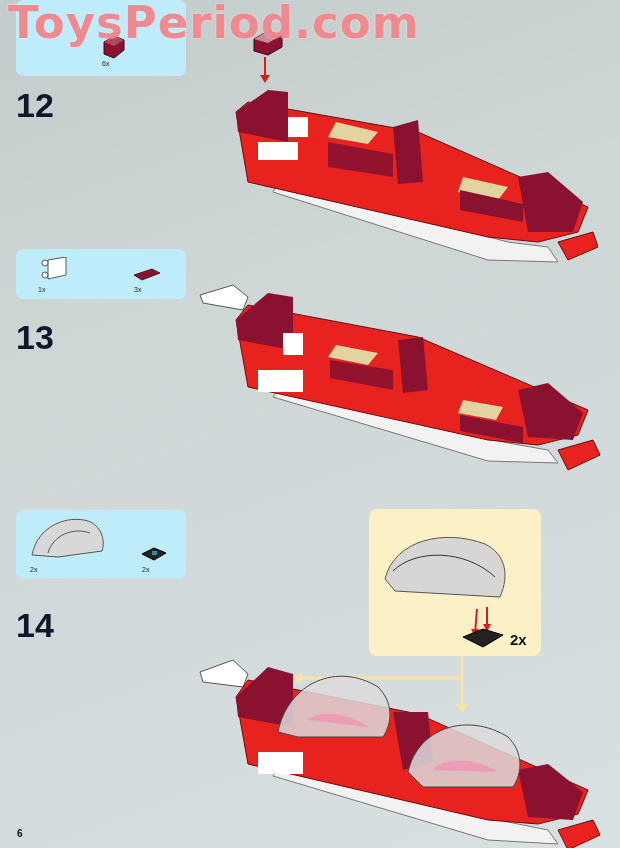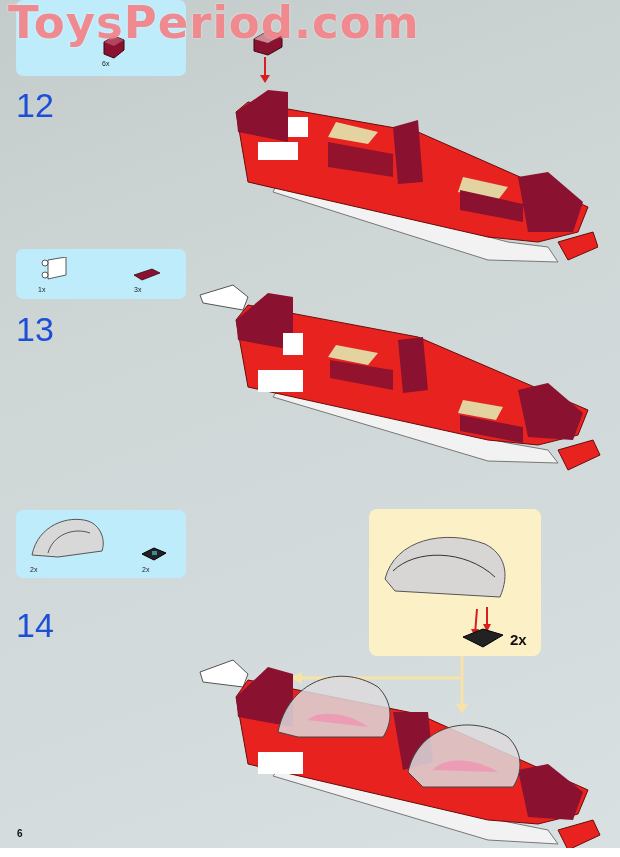--- a/index.html
+++ b/index.html
@@ -5,21 +5,21 @@
   html,body{margin:0;padding:0;}
   body{width:620px;height:857px;position:relative;overflow:hidden;
     background:linear-gradient(160deg,#c4cbcb 0%,#cfd6d6 35%,#d2d9da 60%,#d9e0e1 100%);
     font-family:"Liberation Sans",sans-serif;}
   .bottom-strip{position:absolute;left:0;top:848px;width:620px;height:9px;background:#ffffff;}
   .watermark{position:absolute;left:8px;top:-4px;font-family:"DejaVu Sans",sans-serif;font-weight:bold;
     font-size:45px;letter-spacing:1px;color:rgba(240,120,125,0.85);
     text-shadow:0 0 2px rgba(255,255,255,0.7);z-index:10;white-space:nowrap;}
   .parts-box{position:absolute;background:#bfecfb;border-radius:7px;}
   .parts-box .qty{position:absolute;font-size:7px;color:#222;}
-  .step-num{position:absolute;left:16px;font-weight:normal;font-size:34px;color:#1d4ed8;line-height:1;}
+  .step-num{position:absolute;left:16px;font-weight:bold;font-size:34px;color:#0f172a;line-height:1;}
   .page-num{position:absolute;left:17px;top:828px;font-weight:bold;font-size:10px;color:#111;}
   .callout{position:absolute;left:369px;top:509px;width:172px;height:147px;background:#fcf0c7;border-radius:8px;}
   .callout .qty{position:absolute;left:141px;top:122px;font-weight:bold;font-size:15px;color:#111;}
   .model{position:absolute;}
   .piece{position:absolute;}
 </style>
 </head>
 <body>
 
 <div class="watermark">ToysPeriod.com</div>
@@ -60,21 +60,21 @@
     <polygon points="10,3 28,0 28,18 10,22" fill="#ffffff" stroke="#333" stroke-width="0.8"></polygon>
     <circle cx="7" cy="6" r="3" fill="#fff" stroke="#333" stroke-width="0.8"></circle>
     <circle cx="7" cy="18" r="3" fill="#fff" stroke="#333" stroke-width="0.8"></circle>
   </svg>
   <span class="qty" style="left:22px;top:37px">1x</span>
   <svg class="piece" style="left:116px;top:18px" width="30" height="16" viewBox="0 0 30 16">
     <polygon points="2,8 20,2 28,6 10,13" fill="#8a1230" stroke="#3a0714" stroke-width="0.8"></polygon>
   </svg>
   <span class="qty" style="left:118px;top:37px">3x</span>
 </div>
-<div class="step-num" style="top:312px">13</div>
+<div class="step-num" style="top:320px">13</div>
 
 <svg class="model" style="left:198px;top:275px" width="405" height="200" viewBox="0 0 405 200">
   <polygon points="2,20 35,10 50,22 45,35 5,28" fill="#ffffff" stroke="#555" stroke-width="1"></polygon>
   <polygon points="80,115 310,168 350,175 360,188 290,186 75,122" fill="#f2f2f2" stroke="#777" stroke-width="1"></polygon>
   <polygon points="38,45 50,30 220,62 390,135 380,160 340,170 290,165 50,112" fill="#e8231f" stroke="#6a0b0b" stroke-width="1"></polygon>
   <polygon points="38,45 70,18 95,22 95,75 40,65" fill="#8a1230"></polygon>
   <polygon points="200,65 225,62 230,115 205,118" fill="#8a1230"></polygon>
   <polygon points="320,115 350,108 385,138 375,165 330,162" fill="#8a1230"></polygon>
   <polygon points="132,85 195,95 195,115 132,103" fill="#8a1230" opacity="0.9"></polygon>
   <polygon points="138,70 180,78 170,90 130,82" fill="#e3d3a0"></polygon>

